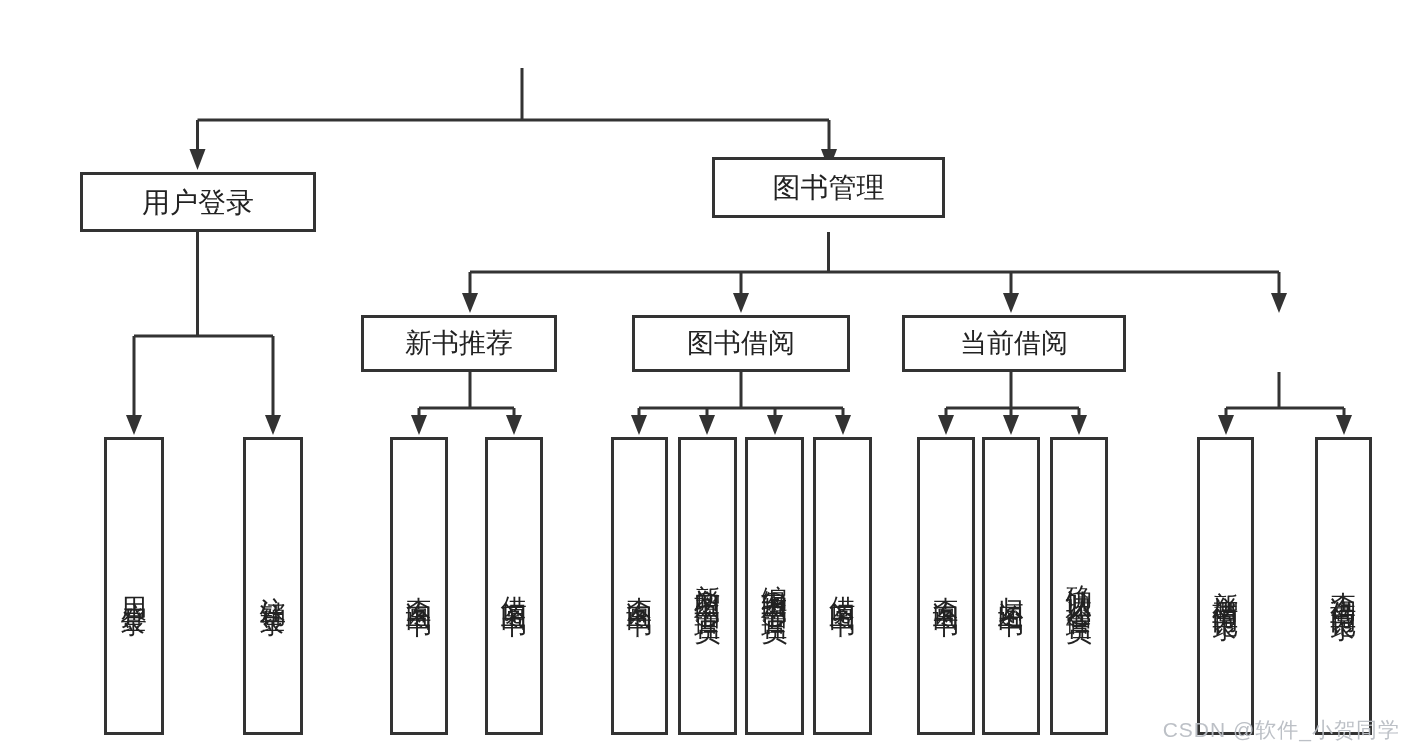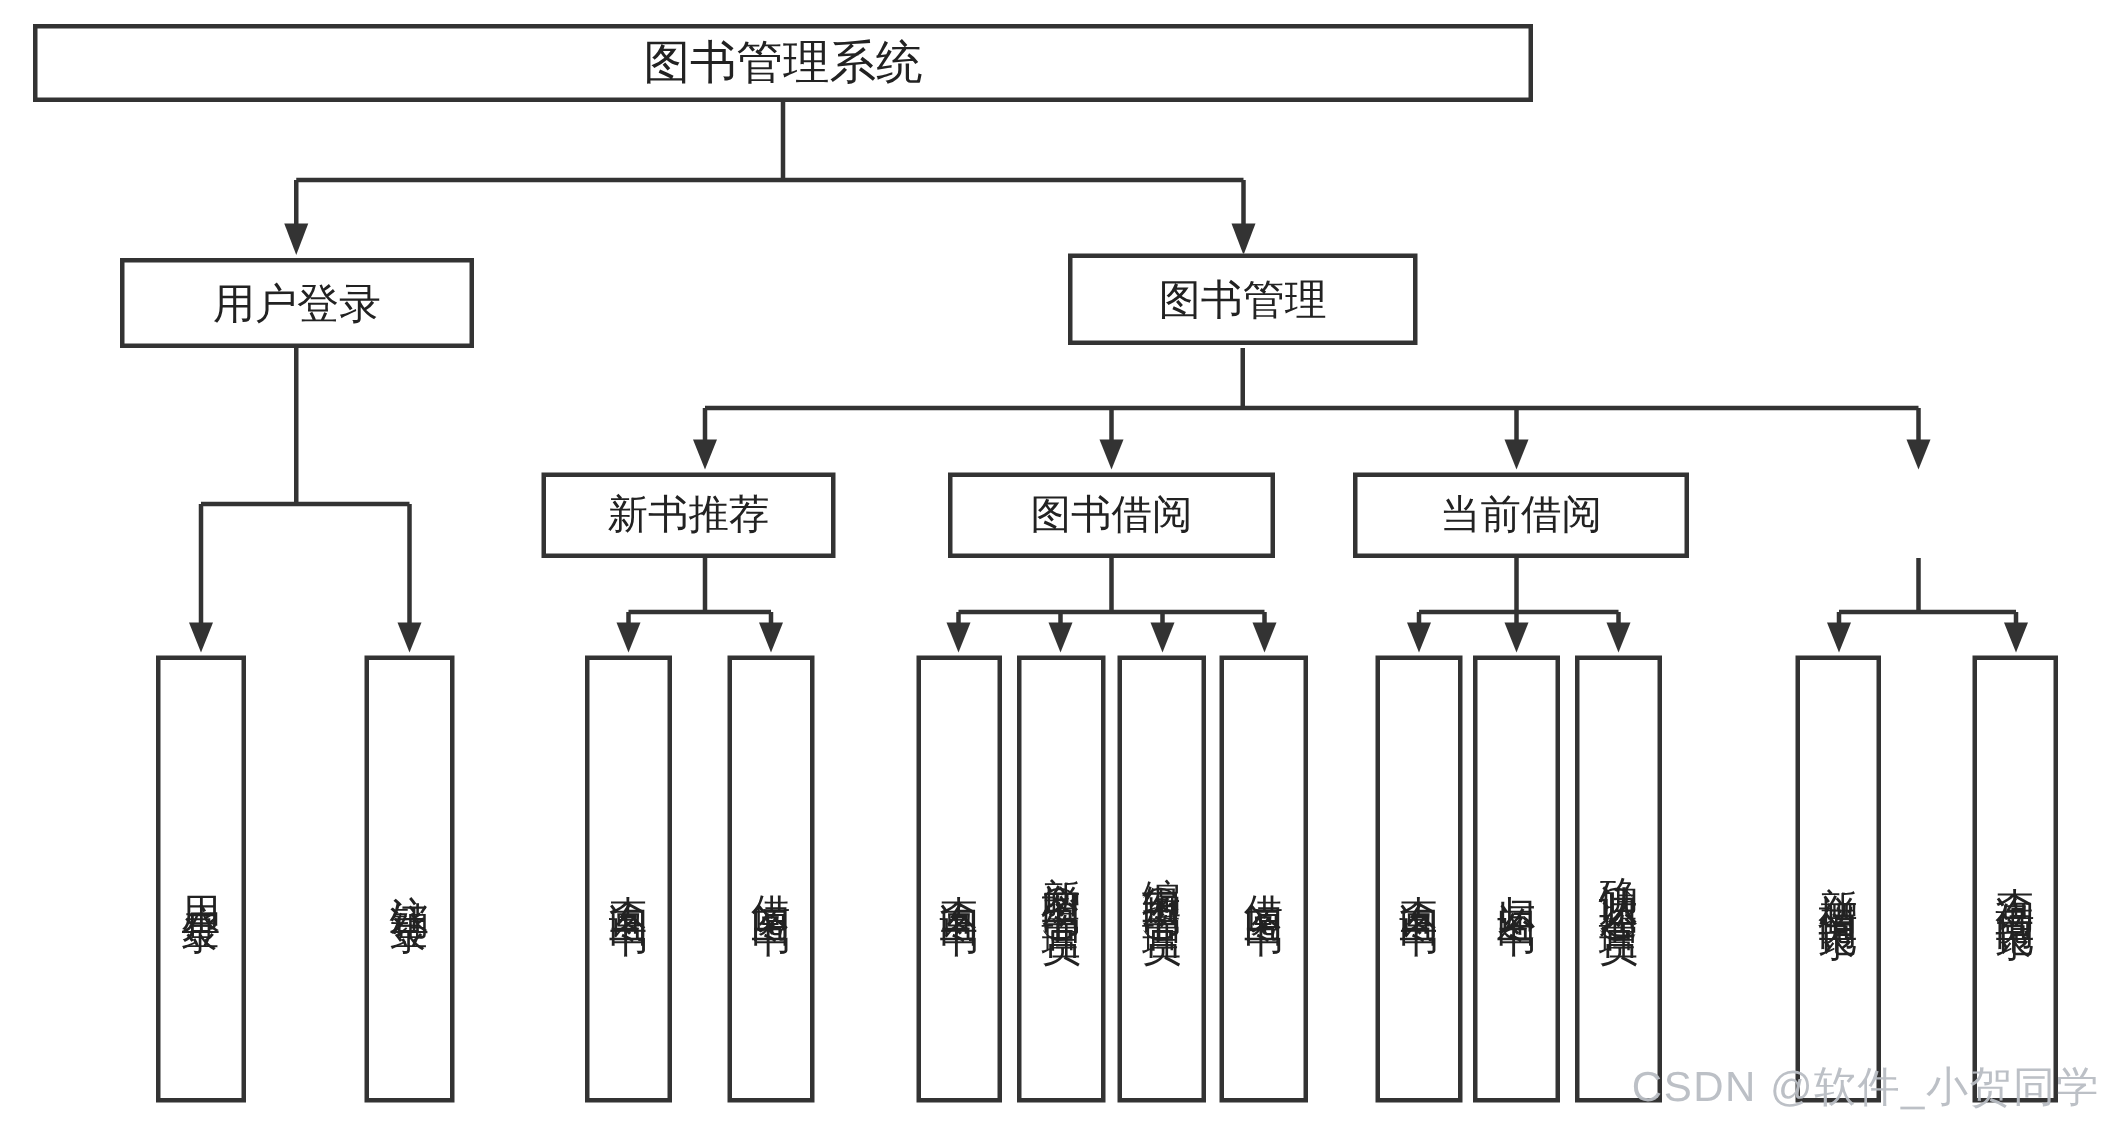--- a/index.html
+++ b/index.html
@@ -28,21 +28,21 @@
   .box.v {
     writing-mode:vertical-rl;
     letter-spacing:5px;
     font-size:26px;
   }
   #watermark {
     position:absolute;
     right:5px; bottom:3px;
     z-index:5;
     color:rgba(184,189,195,0.95);
-    font-size:28px;
+    font-size:21px;
     letter-spacing:1px;
     white-space:nowrap;
     margin-top:12px;
   }
 </style>
 </head>
 <body>
 
 <div id="canvas">
 
@@ -82,24 +82,23 @@
       <polygon class="ar" points="1003,415 1019,415 1011,435"></polygon>
       <polygon class="ar" points="1071,415 1087,415 1079,435"></polygon>
     </g>
     <g>
       <path class="ln" d="M1279 372 V408 M1226 408 H1344 M1226 408 V418 M1344 408 V418"></path>
       <polygon class="ar" points="1218,415 1234,415 1226,435"></polygon>
       <polygon class="ar" points="1336,415 1352,415 1344,435"></polygon>
     </g>
   </svg>
 
-  <div class="box" style="left:22px;top:16px;width:1000px;height:52px;font-size:31px">图书管理系统</div>
 
   <div class="box" style="left:80px;top:172px;width:236px;height:60px;font-size:28px">用户登录</div>
-  <div class="box" style="left:712px;top:169px;width:233px;height:61px;font-size:28px">图书管理</div>
+  <div class="box" style="left:712px;top:157px;width:233px;height:61px;font-size:28px">图书管理</div>
 
   <div class="box" style="left:361px;top:315px;width:196px;height:57px;font-size:27px">新书推荐</div>
   <div class="box" style="left:632px;top:315px;width:218px;height:57px;font-size:27px">图书借阅</div>
   <div class="box" style="left:902px;top:315px;width:224px;height:57px;font-size:27px">当前借阅</div>
 
   <div class="box v" style="left:104px;top:437px;width:60px;height:298px">用户登录</div>
   <div class="box v" style="left:243px;top:437px;width:60px;height:298px">注销登录</div>
 
   <div class="box v" style="left:390px;top:437px;width:58px;height:298px">查询图书</div>
   <div class="box v" style="left:485px;top:437px;width:58px;height:298px">借阅图书</div>

